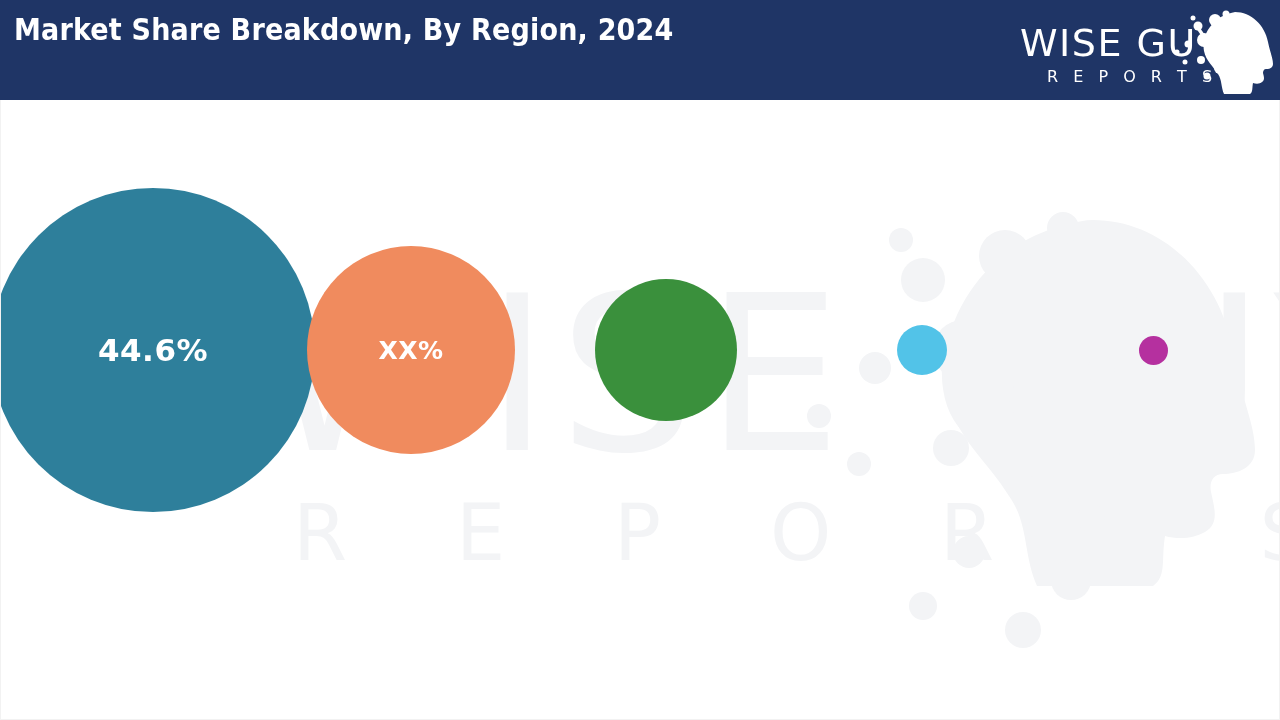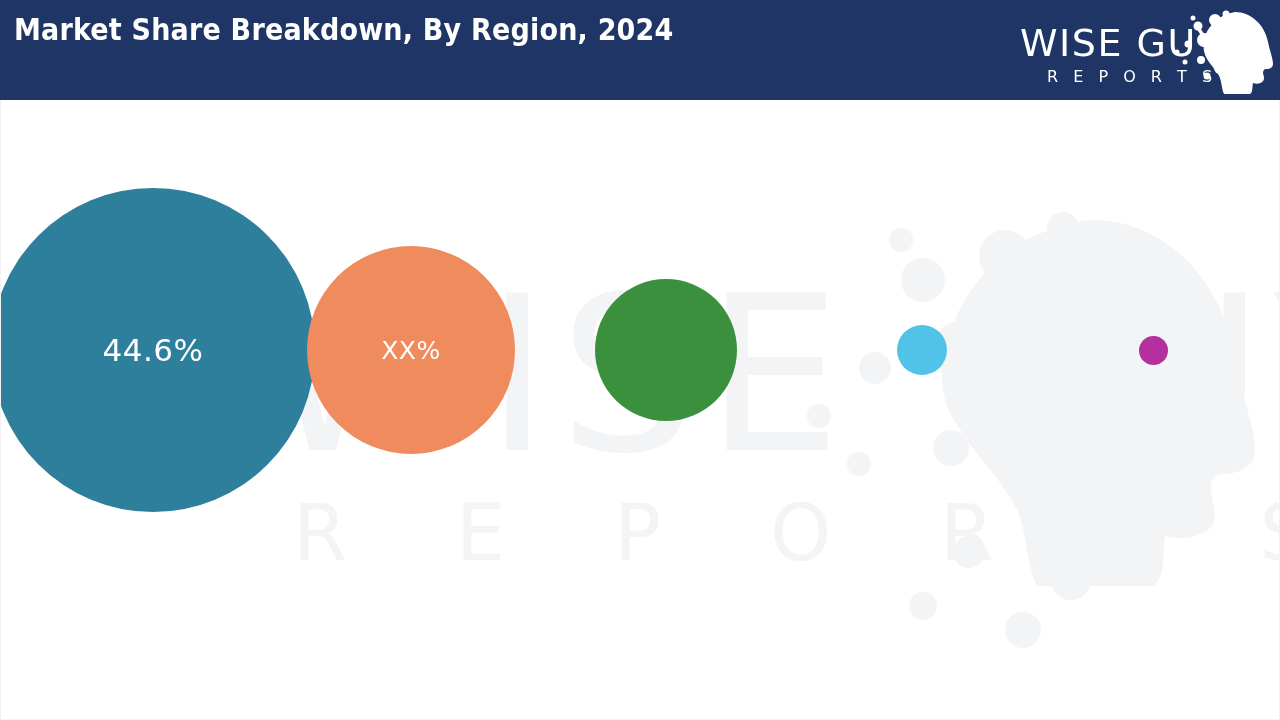--- a/index.html
+++ b/index.html
@@ -65,21 +65,21 @@
   
   .bubble {
     position:absolute;
     border-radius:50%;
     display:flex;
     align-items:center;
     justify-content:center;
   }
   .bubble-label {
     color:#ffffff;
-    font-weight:normal;
+    font-weight:bold;
     font-size:31px;
     letter-spacing:0.5px;
     white-space:nowrap;
     font-family:"DejaVu Sans","Liberation Sans", sans-serif;
   }
   .bubble-label.small { font-size:25px; }
 </style>
 </head>
 <body>
 

